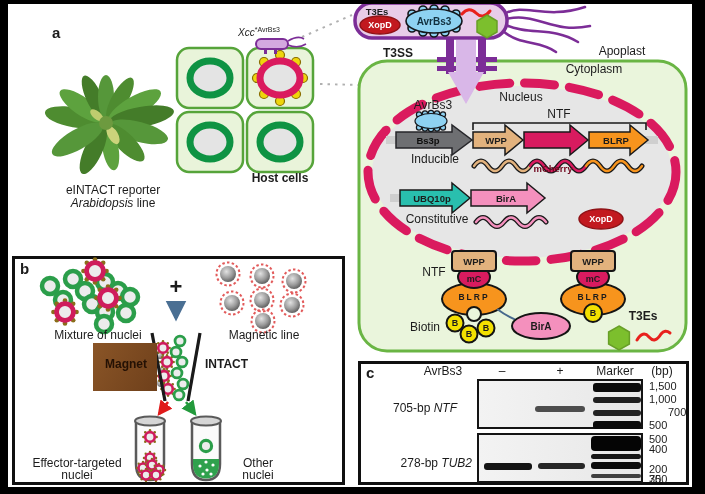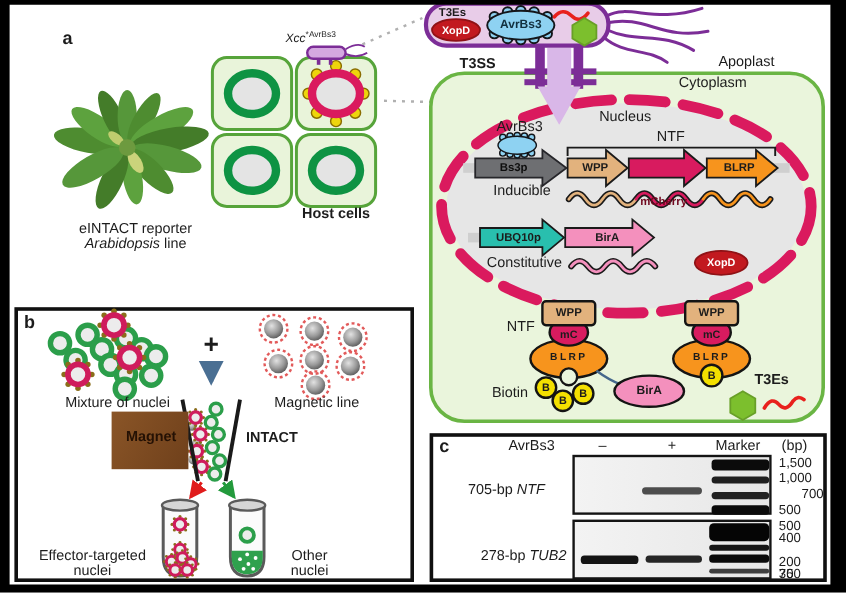--- a/index.html
+++ b/index.html
@@ -479,21 +479,21 @@
   <div class="lbl ctr" style="left:258px;top:463px;">Other</div>
   <div class="lbl ctr" style="left:258px;top:475px;">nuclei</div>
 
   <div class="lbl panelletter" style="left:366px;top:364px;">c</div>
   <div class="lbl ctr" style="left:443px;top:371px;">AvrBs3</div>
   <div class="lbl ctr" style="left:502px;top:371px;">–</div>
   <div class="lbl ctr" style="left:560px;top:371px;">+</div>
   <div class="lbl ctr" style="left:615px;top:371px;">Marker</div>
   <div class="lbl ctr" style="left:662px;top:371px;">(bp)</div>
 
-  <div class="lbl" style="left:360px;top:401px;width:94px;text-align:right;"><span>705-bp </span><i>NTF</i></div>
+  <div class="lbl" style="left:378px;top:401px;width:94px;text-align:center;"><span>705-bp </span><i>NTF</i></div>
   <div class="mk" style="left:649px;top:380px;">1,500</div>
   <div class="mk" style="left:649px;top:393px;">1,000</div>
   <div class="mk" style="left:668px;top:406px;">700</div>
   <div class="mk" style="left:649px;top:419px;">500</div>
 
   <div class="lbl" style="left:372px;top:456px;width:100px;text-align:right;"><span>278-bp </span><i>TUB2</i></div>
   <div class="mk" style="left:649px;top:433px;">500</div>
   <div class="mk" style="left:649px;top:443px;">400</div>
   <div class="mk" style="left:649px;top:473px;">300</div>
   <div class="mk" style="left:649px;top:463px;">200</div>

